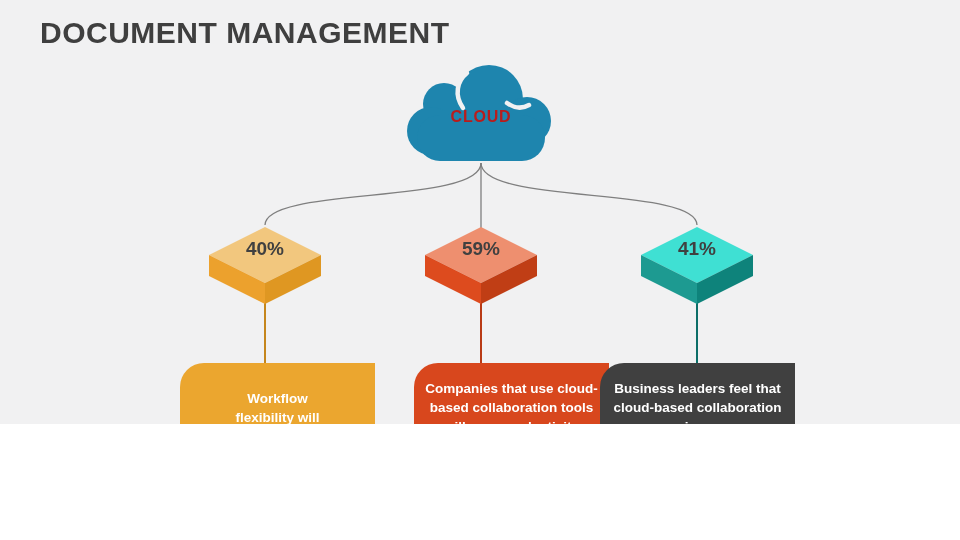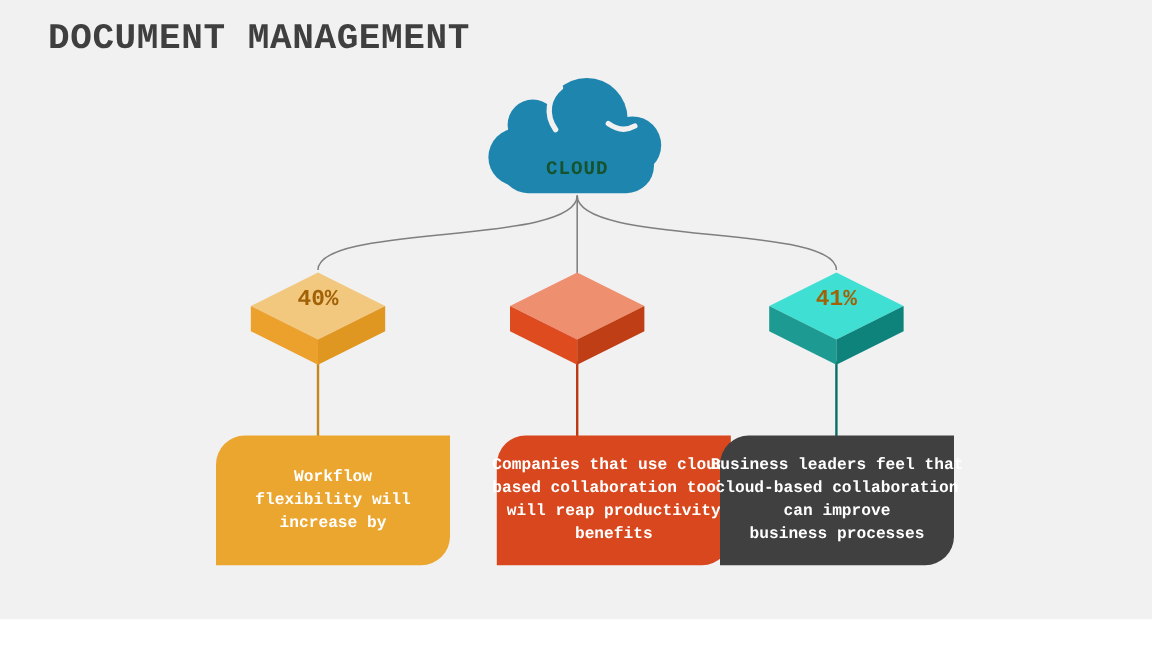--- a/index.html
+++ b/index.html
@@ -1,35 +1,35 @@
 <!DOCTYPE html>
 <html><head>
 <meta charset="utf-8">
 <style>
   html,body{margin:0;padding:0;}
   .stage{
-    position:relative;width:960px;height:516px;background:#f1f1f2;
-    overflow:hidden;font-family:Liberation Mono, monospace;
+    position:relative;width:960px;height:424px;background:#f1f1f2;
+    overflow:hidden;font-family:Liberation Sans, sans-serif;
   }
   .title{
     position:absolute;left:40px;top:14px;margin:0;
     font-size:30px;line-height:38px;font-weight:bold;color:#3f3f3f;
     letter-spacing:.5px;
   }
   .connectors{position:absolute;left:0;top:0;z-index:1;}
   .cloud-wrap{position:absolute;left:403px;top:60px;width:156px;height:104px;z-index:2;}
   .cloud-label{
-    position:absolute;left:411px;top:132px;width:140px;z-index:3;
-    text-align:center;color:#14532d;font-size:16px;font-weight:bold;letter-spacing:.8px;
+    position:absolute;left:411px;top:108px;width:140px;z-index:3;
+    text-align:center;color:#b91c1c;font-size:16px;font-weight:bold;letter-spacing:.8px;
   }
   .cube{position:absolute;top:226px;width:114px;height:80px;z-index:2;}
   .cube-1{left:208px;} .cube-2{left:424px;} .cube-3{left:640px;}
   .pct{
     position:absolute;top:238px;width:114px;z-index:3;text-align:center;
-    color:#a16207;font-size:19px;font-weight:bold;
+    color:#404040;font-size:19px;font-weight:bold;
   }
   .pct-1{left:208px;} .pct-2{left:424px;} .pct-3{left:640px;}
   .box{
     position:absolute;top:363px;width:195px;height:108px;z-index:2;
     border-radius:24px 0 24px 0;
     display:flex;align-items:center;justify-content:center;
   }
   .box-1{left:180px;} .box-2{left:384px;margin-left:30px;} .box-3{left:600px;}
   .box-text{
     white-space:pre;text-align:center;color:#ffffff;
@@ -72,20 +72,21 @@
     <polygon points="1,29 57,57 57,78 1,50" fill="#eca12d"></polygon>
     <polygon points="113,29 57,57 57,78 113,50" fill="#df9722"></polygon>
   </svg>
   <span class="pct pct-1">40%</span>
 
   <svg class="cube cube-2" viewBox="0 0 114 80">
     <polygon points="57,1 113,29 57,57 1,29" fill="#ee8f6f"></polygon>
     <polygon points="1,29 57,57 57,78 1,50" fill="#dd4b1e"></polygon>
     <polygon points="113,29 57,57 57,78 113,50" fill="#c03e15"></polygon>
   </svg>
+  <span class="pct pct-2">59%</span>
 
   <svg class="cube cube-3" viewBox="0 0 114 80">
     <polygon points="57,1 113,29 57,57 1,29" fill="#3fe0d3"></polygon>
     <polygon points="1,29 57,57 57,78 1,50" fill="#1d9a91"></polygon>
     <polygon points="113,29 57,57 57,78 113,50" fill="#0e837b"></polygon>
   </svg>
   <span class="pct pct-3">41%</span>
 
   <div class="box box-1" style="background-color: rgb(235, 166, 47);">
     <span class="box-text">Workflow

